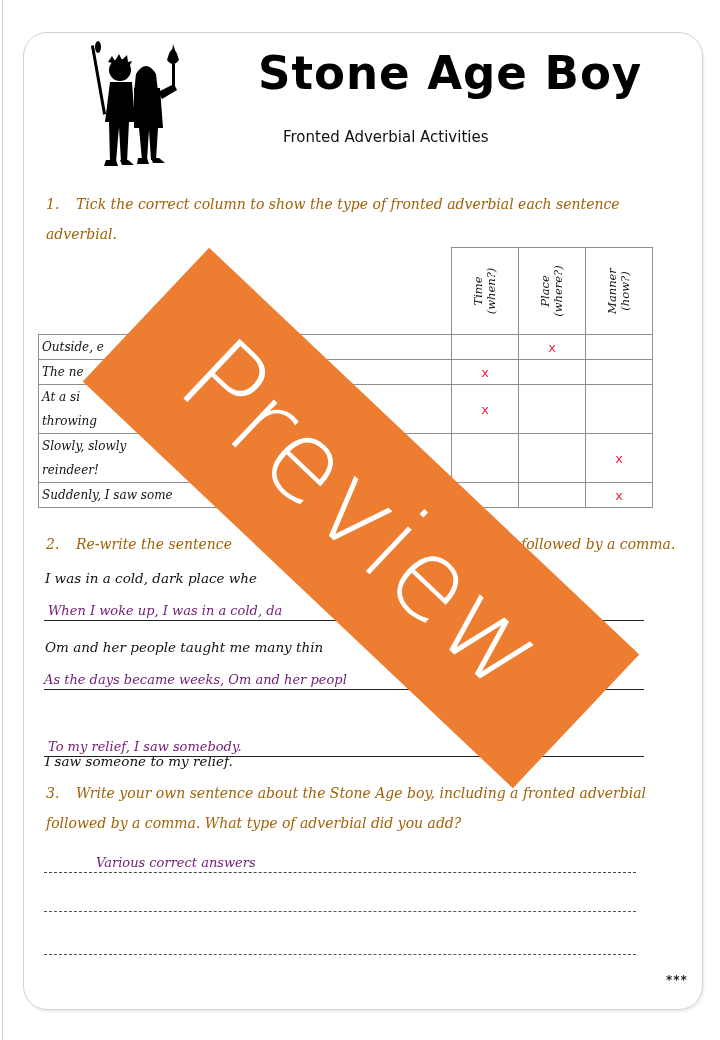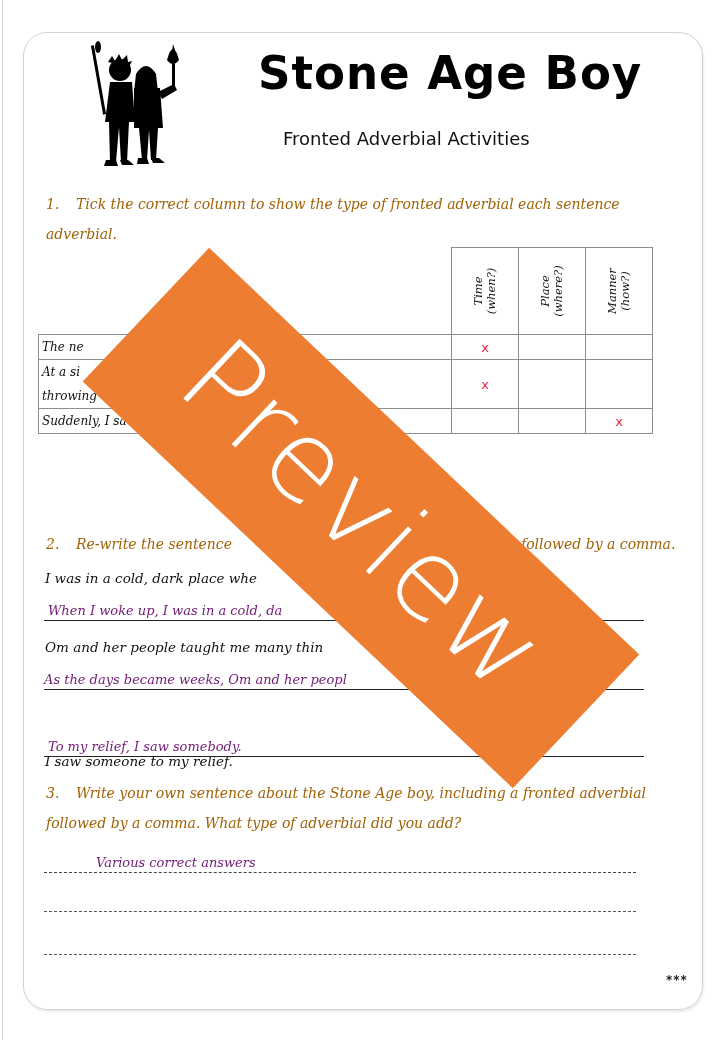--- a/index.html
+++ b/index.html
@@ -17,21 +17,21 @@
   }
   .logo { position: absolute; left: 84px; top: 40px; width: 110px; height: 135px; }
   .title {
     position: absolute; left: 258px; top: 46px; width: 380px;
     font-family: "DejaVu Sans", sans-serif; font-weight: bold;
     font-size: 46px; letter-spacing: 1px; color: #000; white-space: nowrap;
     transform: scaleX(0.98); transform-origin: left;
   }
   .subtitle {
     position: absolute; left: 283px; top: 128px;
-    font-family: "DejaVu Sans", sans-serif; font-size: 18px; color: #111; white-space: nowrap;
+    font-family: "DejaVu Sans", sans-serif; font-size: 15px; color: #111; white-space: nowrap;
   }
   .q-text {
     position: absolute; font-family: "DejaVu Serif", serif; font-style: italic;
     font-size: 14px; color: #a16207; white-space: nowrap;
   }
   .q-num { display: inline-block; width: 30px; }
   table.adv {
     position: absolute; left: 38px; top: 247px; border-collapse: collapse;
     font-family: "DejaVu Sans", sans-serif; font-size: 12px;
   }
@@ -116,30 +116,42 @@
       <th class="rot">
           <div><span>Place</span><br><span>(where?)</span></div>
         </th>
       <th class="rot">
           <div><span>Manner</span><br><span>(how?)</span></div>
         </th>
     </tr>
   </thead>
   <tbody>
     <tr>
+      <td class="sent" style="height:22px;">Outside, e</td>
+      <td class="mark"></td>
+      <td class="mark">x</td>
+      <td class="mark"></td>
+    </tr>
+    <tr>
       <td class="sent" style="height:22px; white-space:pre;">The ne                                        he camp.</td>
       <td class="mark">x</td>
       <td class="mark"></td>
       <td class="mark"></td>
     </tr>
     <tr>
       <td class="sent" style="height:46px;"><span style="white-space:pre;">At a si                                         nd</span><br><span>throwing</span></td>
       <td class="mark">x</td>
       <td class="mark"></td>
       <td class="mark"></td>
+    </tr>
+    <tr>
+      <td class="sent" style="height:46px;"><span>Slowly, slowly</span><br><span>reindeer!</span></td>
+      <td class="mark"></td>
+      <td class="mark"></td>
+      <td class="mark">x</td>
     </tr>
     <tr>
       <td class="sent" style="height:22px;">Suddenly, I saw some</td>
       <td class="mark"></td>
       <td class="mark"></td>
       <td class="mark">x</td>
     </tr>
   </tbody>
 </table>
 

